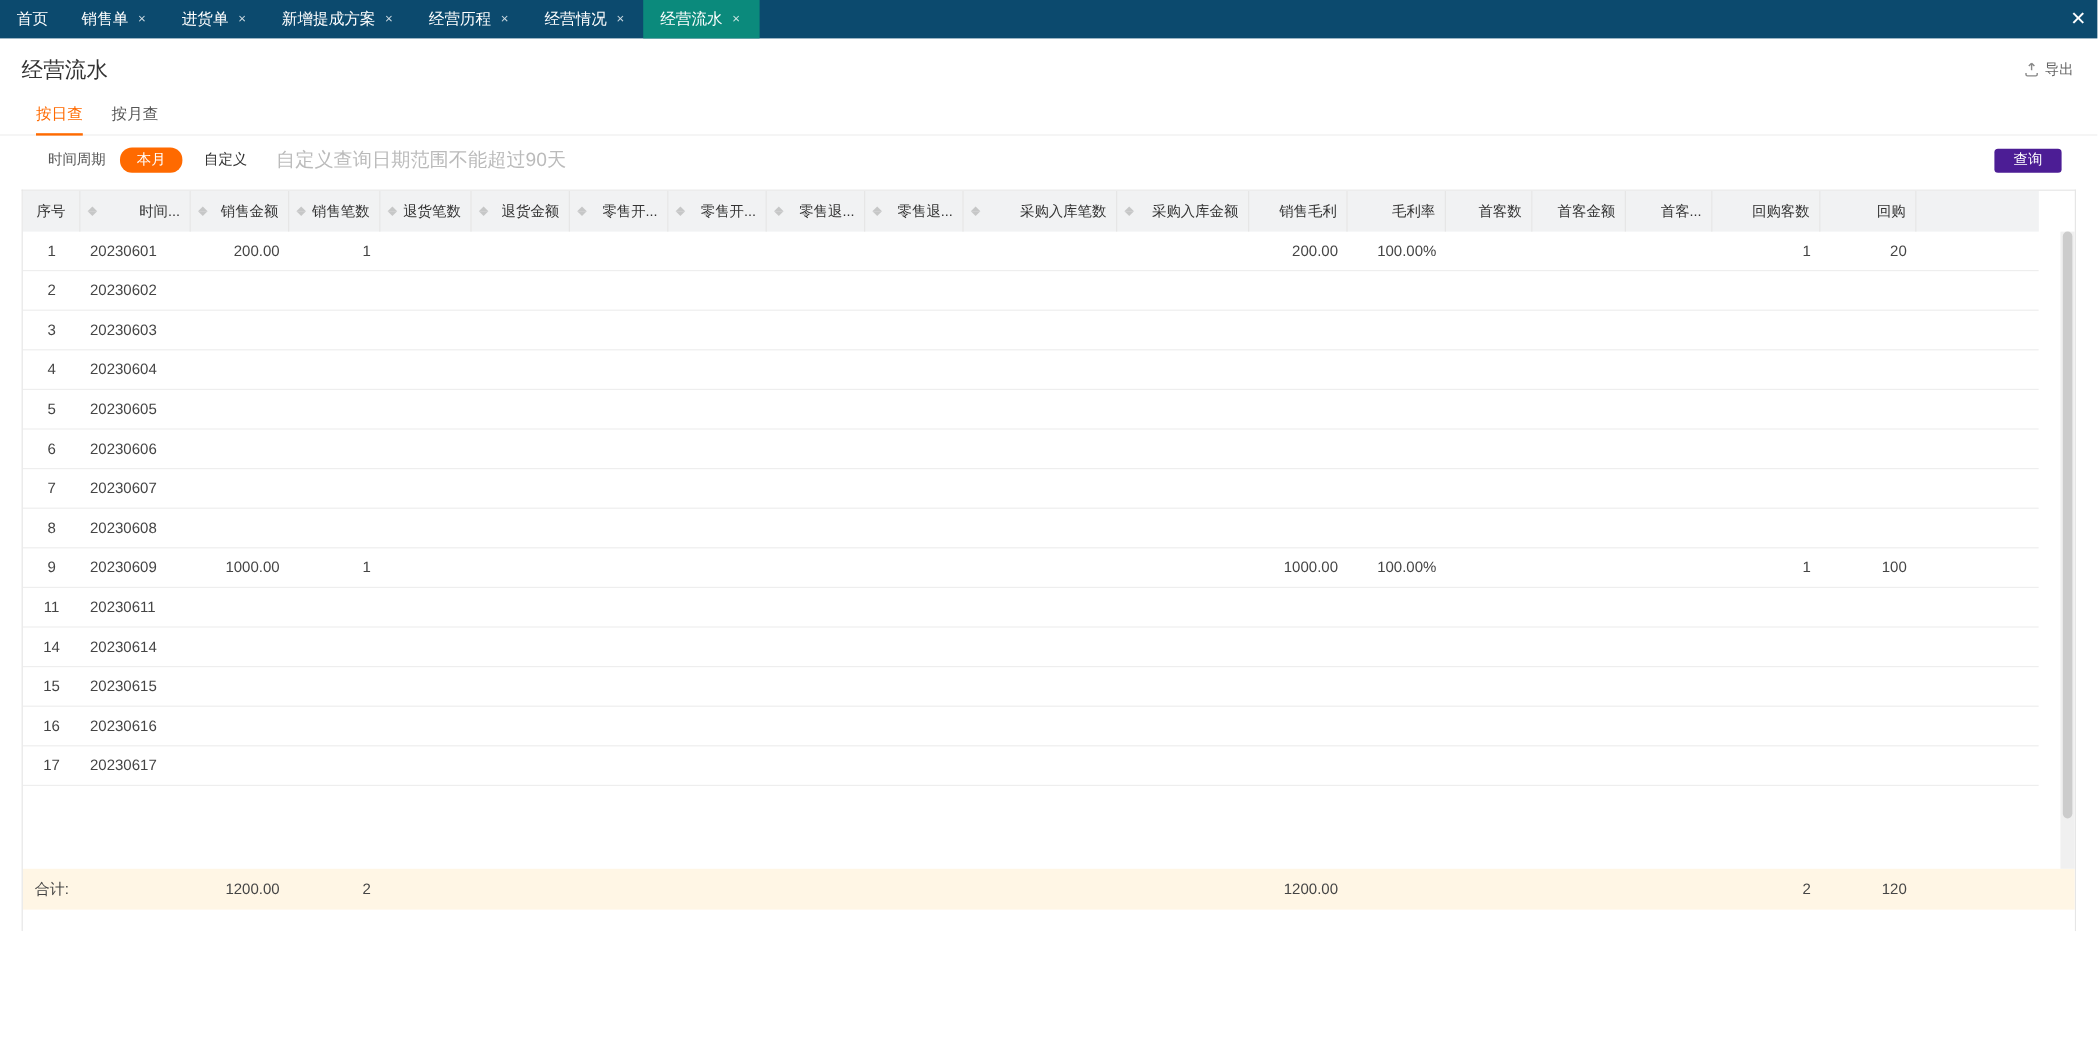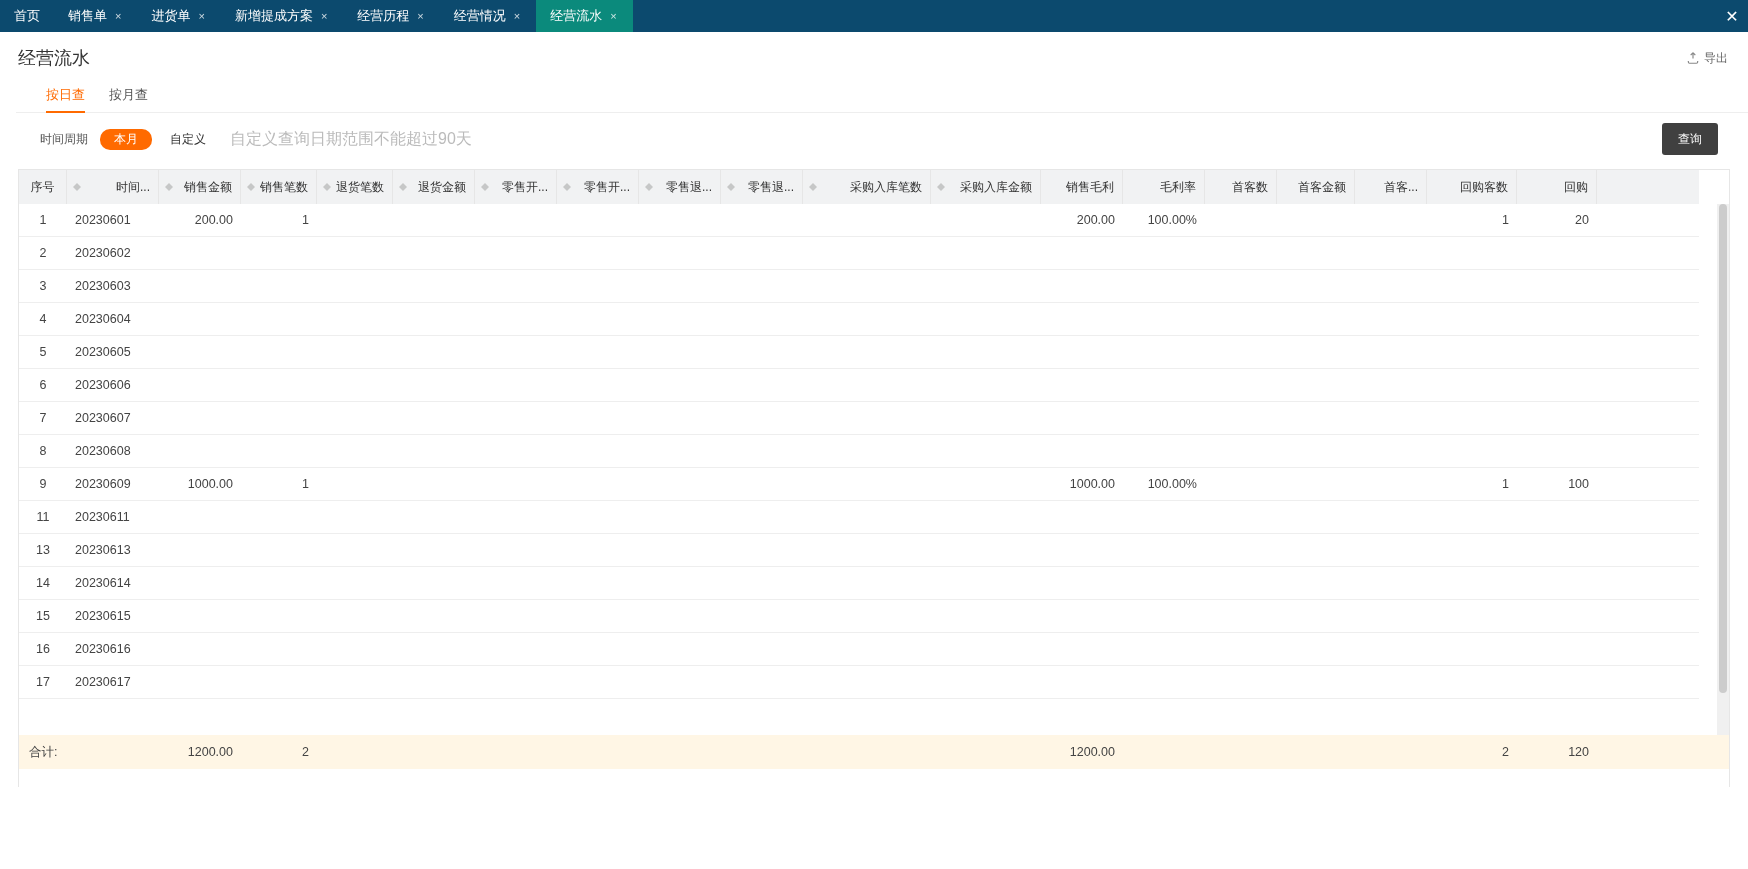--- a/index.html
+++ b/index.html
@@ -44,21 +44,20 @@
 .page-header {
   display: flex; align-items: center; justify-content: space-between;
   padding: 14px 20px 10px 18px;
 }
 .page-title { font-size: 18px; color: #333; font-weight: 500; }
 .export-btn { color: #666; font-size: 12px; cursor: pointer; display: flex; align-items: center; gap: 4px; }
 .export-btn svg { width: 14px; height: 14px; }
 .subtabs {
   display: flex; gap: 24px; padding: 0 30px;
   border-bottom: 1px solid #eee;
-  margin-left: 16px;
 }
 .subtab {
   padding: 6px 0 8px 0;
   font-size: 13px;
   color: #555;
   cursor: pointer;
   position: relative;
 }
 .subtab.active { color: #ff6a00; }
 .subtab.active::after {
@@ -76,23 +75,23 @@
   background: #ff6a00;
   color: #fff; border-radius: 10px;
   padding: 2px 14px;
   font-size: 12px;
   cursor: pointer;
 }
 .filter-opt { color: #333; font-size: 12px; cursor: pointer; padding: 2px 6px; }
 .hint { color: #bbb; font-size: 16px; margin-left: 6px; }
 .spacer { flex: 1; }
 .query-btn {
-  background: #404040; color: #fff;
+  background: #4c1d95; color: #fff;
   border: none; border-radius: 3px;
-  height: 32px; padding: 0 16px;
+  height: 20px; padding: 0 16px;
   font-size: 12px; cursor: pointer;
 }
 .table-wrap {
   margin: 0 18px;
   border: 1px solid #e6e6e6;
   border-bottom: none;
   height: 618px;
   position: relative;
   overflow: hidden;
 }
@@ -518,41 +517,20 @@
             <div class="td c13 right">100.00%</div>
             <div class="td c14 right"></div>
             <div class="td c15 right"></div>
             <div class="td c16 right"></div>
             <div class="td c17 right">1</div>
             <div class="td c18 right">100</div>
           </div>
           <div class="tr">
             <div class="td c0 center">11</div>
             <div class="td c1" style="justify-content: flex-start;">20230611</div>
-            <div class="td c2 right"></div>
-            <div class="td c3 right"></div>
-            <div class="td c4 right"></div>
-            <div class="td c5 right"></div>
-            <div class="td c6 right"></div>
-            <div class="td c7 right"></div>
-            <div class="td c8 right"></div>
-            <div class="td c9 right"></div>
-            <div class="td c10 right"></div>
-            <div class="td c11 right"></div>
-            <div class="td c12 right"></div>
-            <div class="td c13 right"></div>
-            <div class="td c14 right"></div>
-            <div class="td c15 right"></div>
-            <div class="td c16 right"></div>
-            <div class="td c17 right"></div>
-            <div class="td c18 right"></div>
-          </div>
-          <div class="tr">
-            <div class="td c0 center">13</div>
-            <div class="td c1" style="justify-content: flex-start;">20230613</div>
             <div class="td c2 right"></div>
             <div class="td c3 right"></div>
             <div class="td c4 right"></div>
             <div class="td c5 right"></div>
             <div class="td c6 right"></div>
             <div class="td c7 right"></div>
             <div class="td c8 right"></div>
             <div class="td c9 right"></div>
             <div class="td c10 right"></div>
             <div class="td c11 right"></div>

